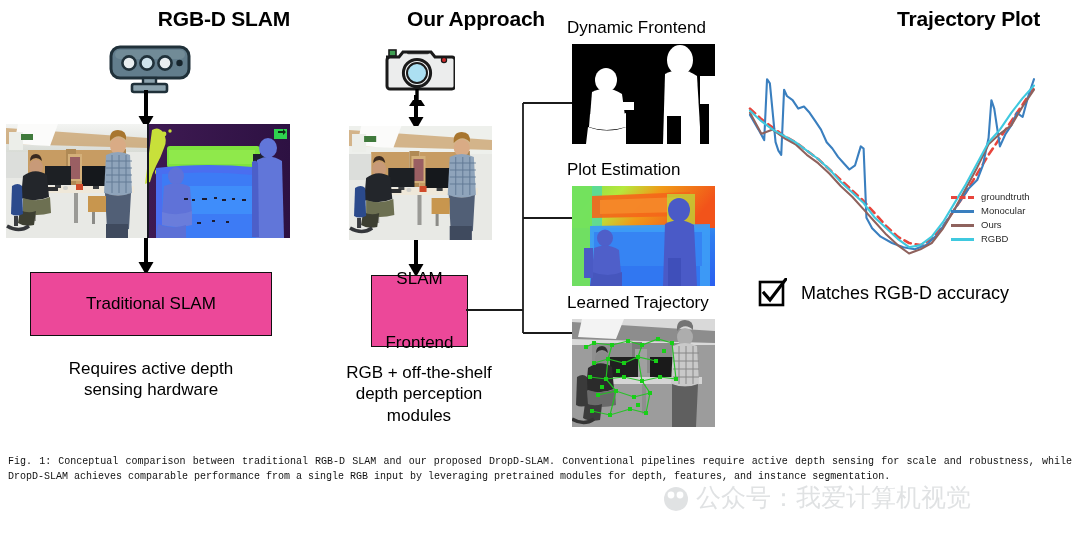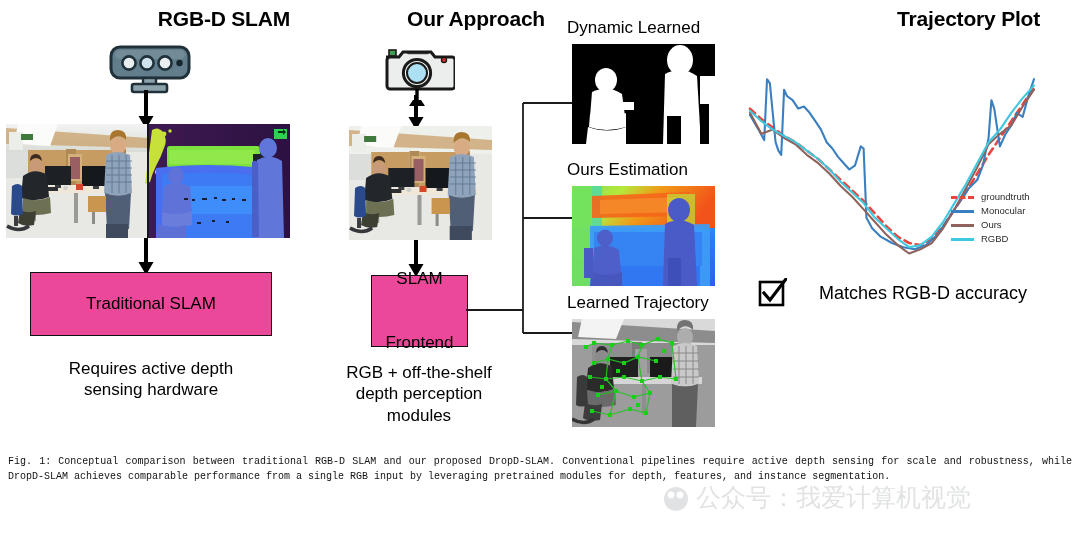--- a/index.html
+++ b/index.html
@@ -37,21 +37,21 @@
     font-family:Liberation Mono, monospace;font-size:10px;line-height:1.46;
     text-align:justify;color:#111;
   }
 
   
   .note{
     position:absolute;font-size:17px;line-height:1.25;text-align:center;
   }
 
   
-  .bullet{position:absolute;display:flex;align-items:center;gap:32px;}
+  .bullet{position:absolute;display:flex;align-items:center;gap:14px;}
   .bullet .blabel{font-size:18px;white-space:nowrap;}
 
   
   .legend{position:absolute;left:951px;top:190px;}
   .legend-row{display:flex;align-items:center;height:14px;}
   .legend-swatch{width:23px;height:3px;margin-right:7px;flex:0 0 auto;}
   .legend-swatch.dashed{height:0;border-top:3px dashed;}
   .legend-label{font-size:9.5px;color:#2b2b2b;line-height:1;}
 
   
@@ -315,41 +315,41 @@
 
         <line x1="61" y1="18" x2="113" y2="18"></line>
 
         <line x1="61" y1="133" x2="113" y2="133"></line>
 
         <line x1="61" y1="248" x2="113" y2="248"></line>
       </g>
     </svg>
   </div>
 
-  <div class="panel-cap" style="left:567px;top:18px;">Dynamic Learned</div>
+  <div class="panel-cap" style="left:567px;top:18px;">Dynamic Frontend</div>
   <div class="photo" style="left:572px;top:44px;width:143px;height:100px;">
     <svg width="143" height="100" viewBox="0 0 143 100" preserveAspectRatio="none">
       <rect x="0" y="0" width="143" height="100" fill="#000"></rect>
 
       <ellipse cx="34" cy="36" rx="11" ry="12" fill="#fff"></ellipse>
       <path d="M20 48 q16 -8 30 2 l3 22 q-18 8 -35 1 Z" fill="#fff"></path>
       <path d="M18 70 q19 7 36 -1 l0 14 q-20 6 -37 0 Z" fill="#fff"></path>
       <path d="M16 83 q20 7 38 0 l0 17 l-40 0 Z" fill="#fff"></path>
       <rect x="46" y="58" width="16" height="8" fill="#fff"></rect>
 
       <ellipse cx="108" cy="16" rx="13" ry="15" fill="#fff"></ellipse>
       <path d="M93 30 q17 -9 32 2 l4 68 l-38 0 Z" fill="#fff"></path>
       <rect x="95" y="72" width="14" height="28" fill="#000"></rect>
       <path d="M122 0 q8 2 14 10 l0 -10 Z" fill="#000"></path>
       <rect x="128" y="32" width="15" height="68" fill="#fff"></rect>
       <rect x="128" y="60" width="9" height="40" fill="#000"></rect>
     </svg>
   </div>
 
-  <div class="panel-cap" style="left:567px;top:160px;">Ours Estimation</div>
+  <div class="panel-cap" style="left:567px;top:160px;">Plot Estimation</div>
   <div class="photo" style="left:572px;top:186px;width:143px;height:100px;">
     <svg width="143" height="100" viewBox="0 0 143 100" preserveAspectRatio="none">
       <defs>
         <linearGradient id="dg1" x1="0" y1="0" x2="1" y2="0.25">
           <stop offset="0" stop-color="#7ddc4f"></stop>
             <stop offset="0.35" stop-color="#b6e83c"></stop>
           <stop offset="0.6" stop-color="#f09a18"></stop>
             <stop offset="1" stop-color="#f2531a"></stop>
         </linearGradient>
         <linearGradient id="dg2" x1="0" y1="0" x2="0" y2="1">

